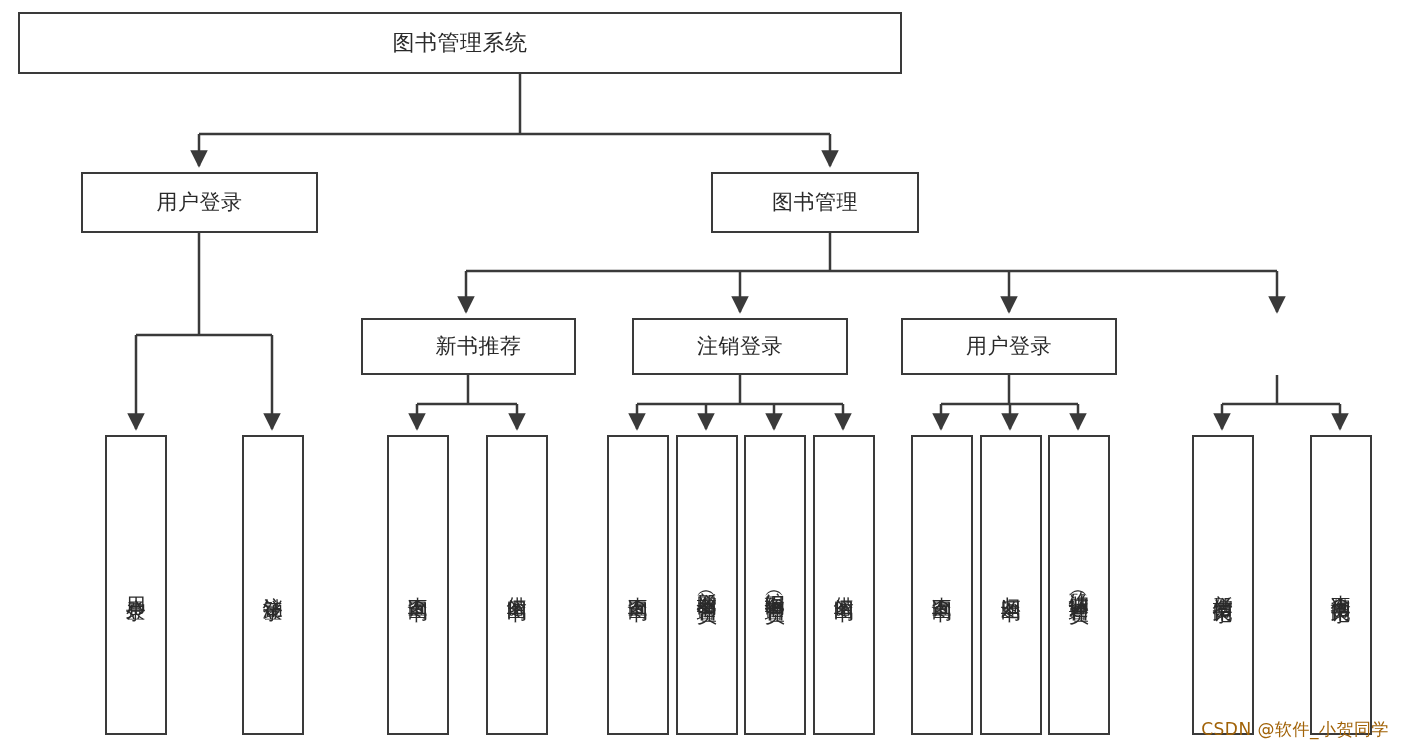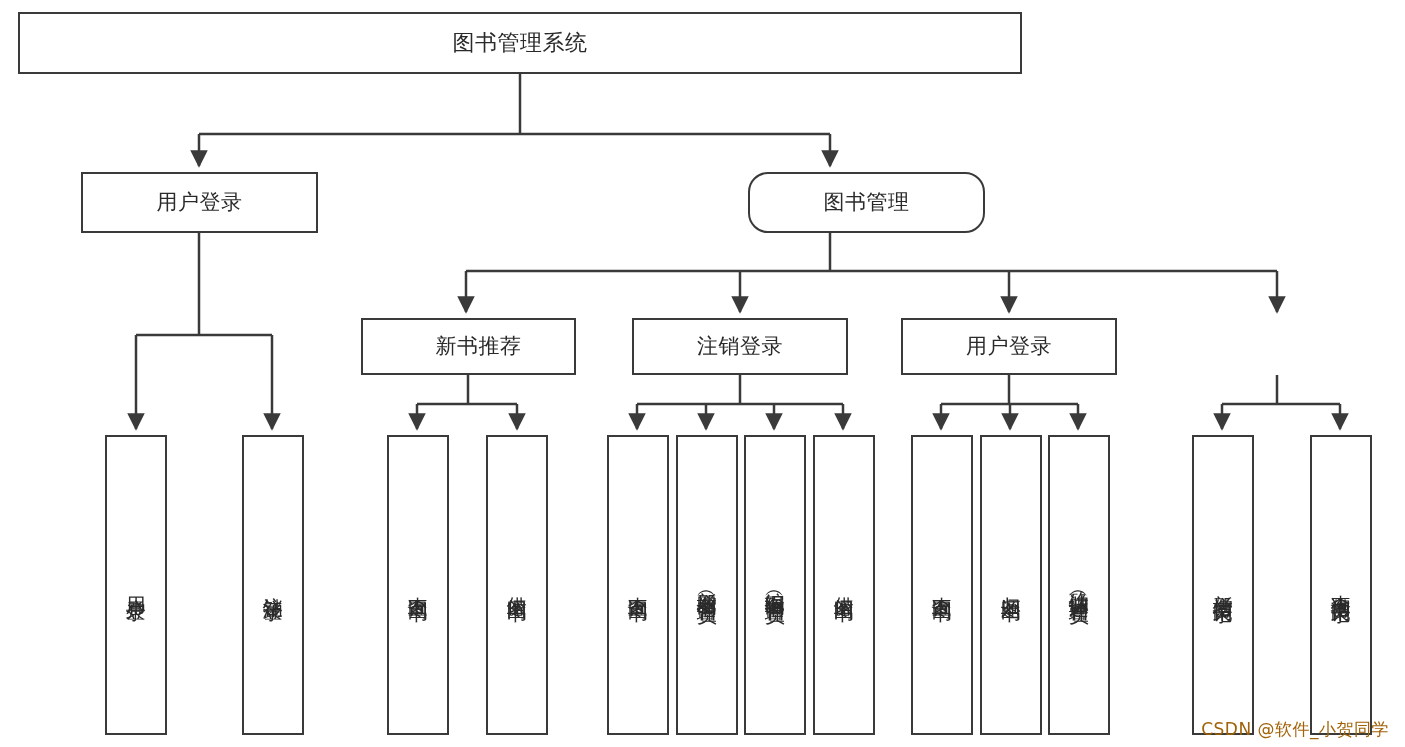--- a/index.html
+++ b/index.html
@@ -113,29 +113,29 @@
       <path d="M 1010 404 L 1010 429" marker-end="url(#arrow)"></path>
       <path d="M 1078 404 L 1078 429" marker-end="url(#arrow)"></path>
 
       <path d="M 1277 375 L 1277 404"></path>
       <path d="M 1222 404 L 1340 404"></path>
       <path d="M 1222 404 L 1222 429" marker-end="url(#arrow)"></path>
       <path d="M 1340 404 L 1340 429" marker-end="url(#arrow)"></path>
     </g>
   </svg>
 
-  <div class="node-box root" style="left:18px; top:12px; width:1004px; height:62px;">
+  <div class="node-box root" style="left:18px; top:12px; width:884px; height:62px;">
     <span class="node-label">图书管理系统</span>
   </div>
 
   <div class="node-box" style="left:81px; top:172px; width:237px; height:61px;">
     <span class="node-label">用户登录</span>
   </div>
 
-  <div class="node-box" style="left:748px; top:172px; width:237px; height:61px;border-radius:20px;">
+  <div class="node-box" style="left:711px; top:172px; width:208px; height:61px;">
     <span class="node-label">图书管理</span>
   </div>
 
   <div class="node-box" style="left:361px; top:318px; width:215px; height:57px;padding-left:20px;">
     <span class="node-label">新书推荐</span>
   </div>
 
   <div class="node-box" style="left:632px; top:318px; width:216px; height:57px;">
     <span class="node-label">注销登录</span>
   </div>

